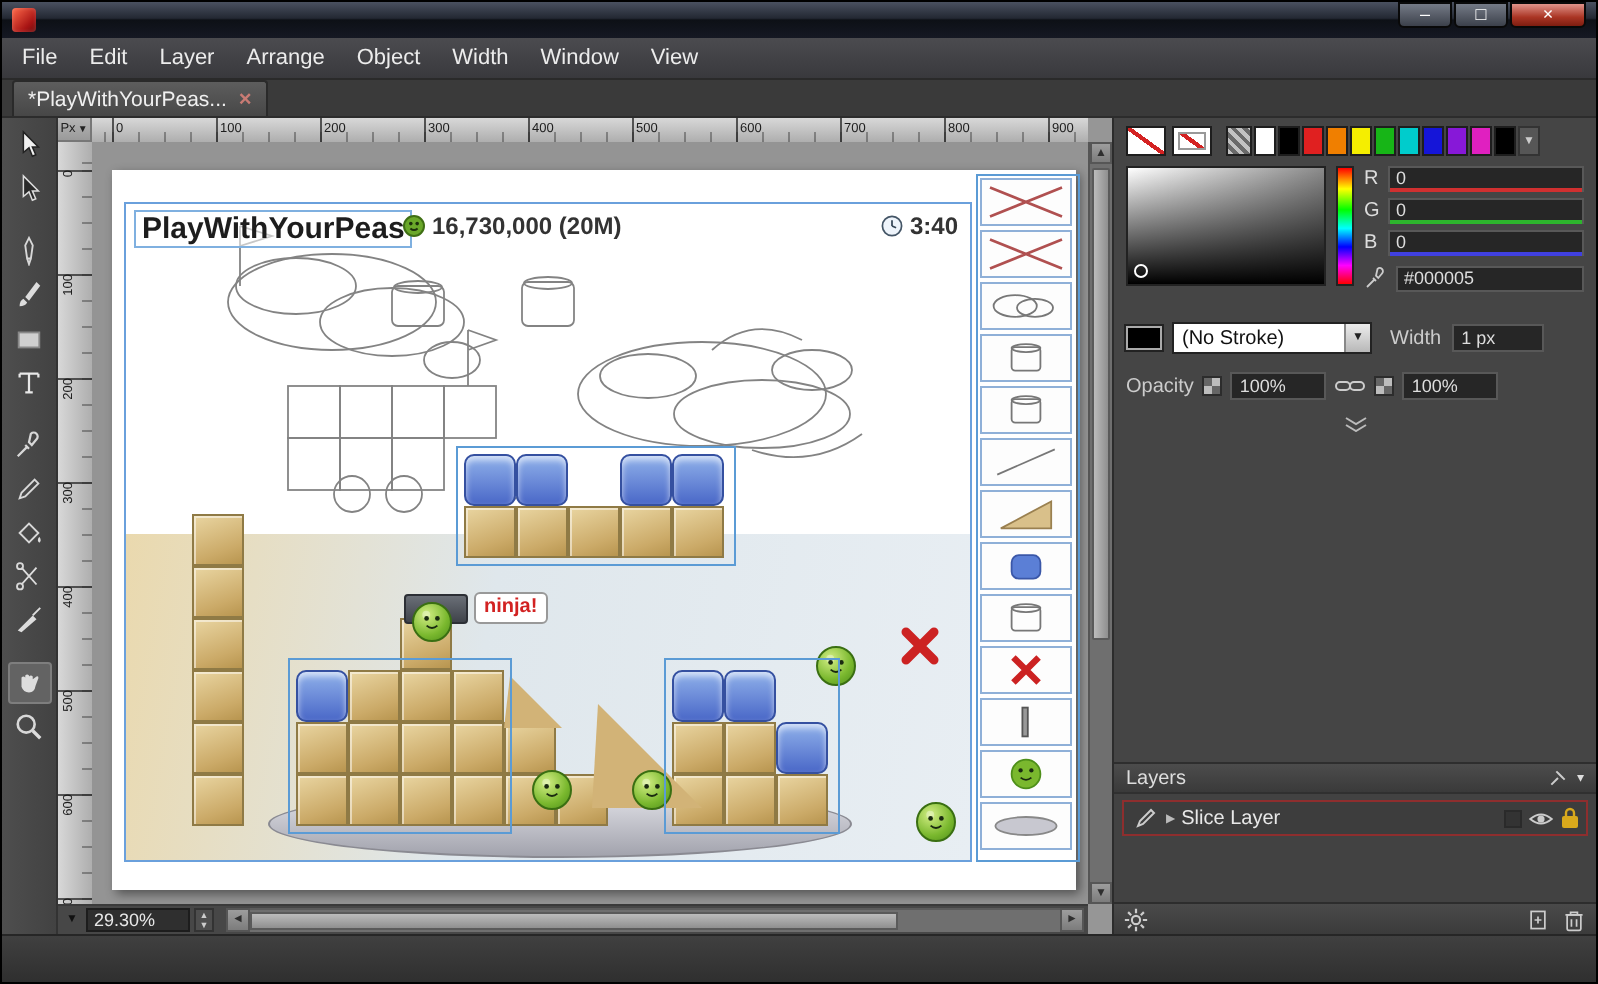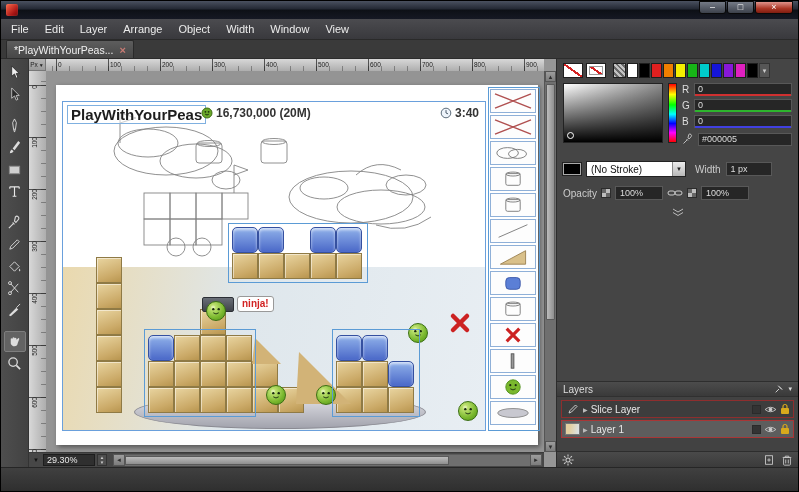--- a/index.html
+++ b/index.html
@@ -648,41 +648,20 @@
                   <circle cx="7" cy="5" r="2" fill="#ccc"></circle>
                 </svg>
               </span>
               <span class="l-lock">
                 <svg viewBox="0 0 10 12">
                   <rect x="1" y="5" width="8" height="6" rx="1" fill="#d9a91c"></rect>
                   <path d="M3 5 V3.5 A2 2 0 0 1 7 3.5 V5" stroke="#d9a91c" fill="none" stroke-width="1.2"></path>
                 </svg>
               </span>
             </div>
-            <div class="layer-row selected">
-              <span class="l-lead">
-                <span class="l-thumb"></span>
-              </span>
-              <span class="l-arrow">▶</span>
-              <span class="l-name">Layer 1</span>
-              <span class="l-gap"></span>
-              <span class="l-dim"></span>
-              <span class="l-eye">
-                <svg viewBox="0 0 14 10">
-                  <path d="M1 5 Q7 0 13 5 Q7 10 1 5 Z" fill="none" stroke="#ccc"></path>
-                  <circle cx="7" cy="5" r="2" fill="#ccc"></circle>
-                </svg>
-              </span>
-              <span class="l-lock">
-                <svg viewBox="0 0 10 12">
-                  <rect x="1" y="5" width="8" height="6" rx="1" fill="#d9a91c"></rect>
-                  <path d="M3 5 V3.5 A2 2 0 0 1 7 3.5 V5" stroke="#d9a91c" fill="none" stroke-width="1.2"></path>
-                </svg>
-              </span>
-            </div>
           </div>
         <div class="layers-bottom">
           <span class="icon-btn">
             <svg viewBox="0 0 14 14">
                 <circle cx="7" cy="7" r="2.4" fill="none" stroke="#ccc" stroke-width="1.2"></circle>
                 <path d="M7 0.5 V3 M7 11 V13.5 M0.5 7 H3 M11 7 H13.5 M2.4 2.4 L4.2 4.2 M9.8 9.8 L11.6 11.6 M11.6 2.4 L9.8 4.2 M4.2 9.8 L2.4 11.6" stroke="#ccc" stroke-width="1.3"></path>
               </svg>
           </span>
           <span class="lb-spacer"></span>
           <span class="icon-btn">

